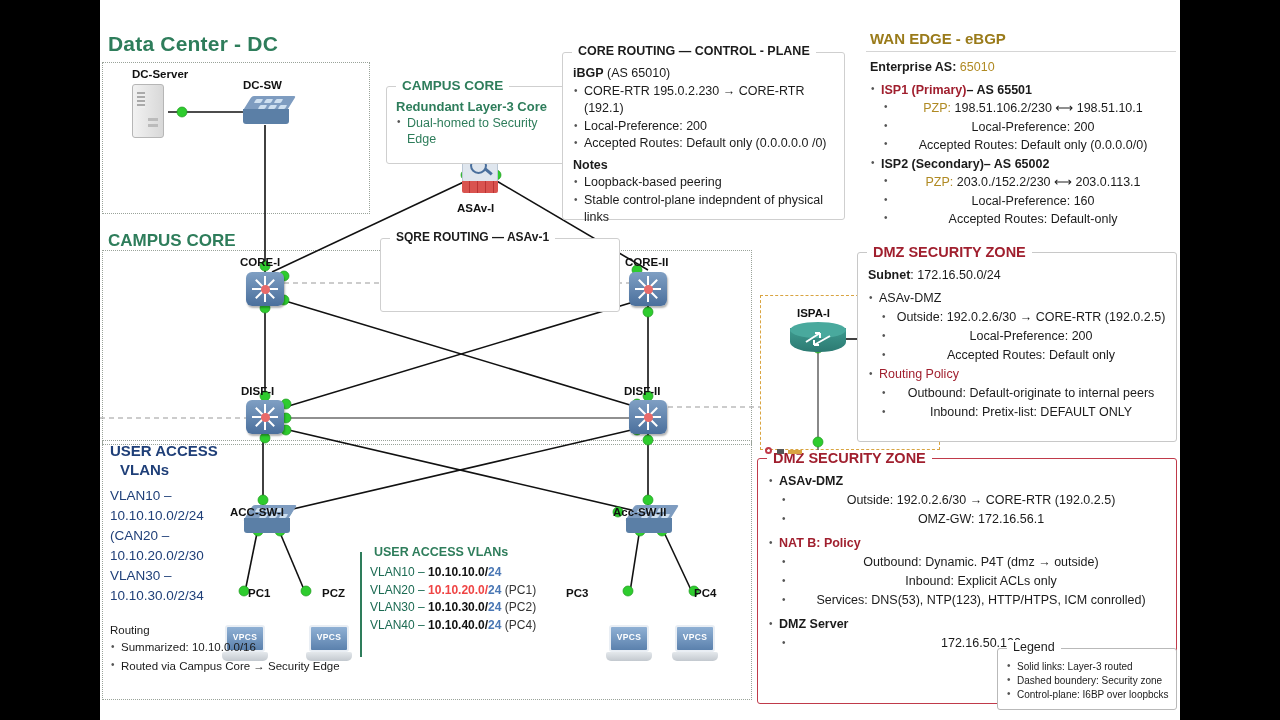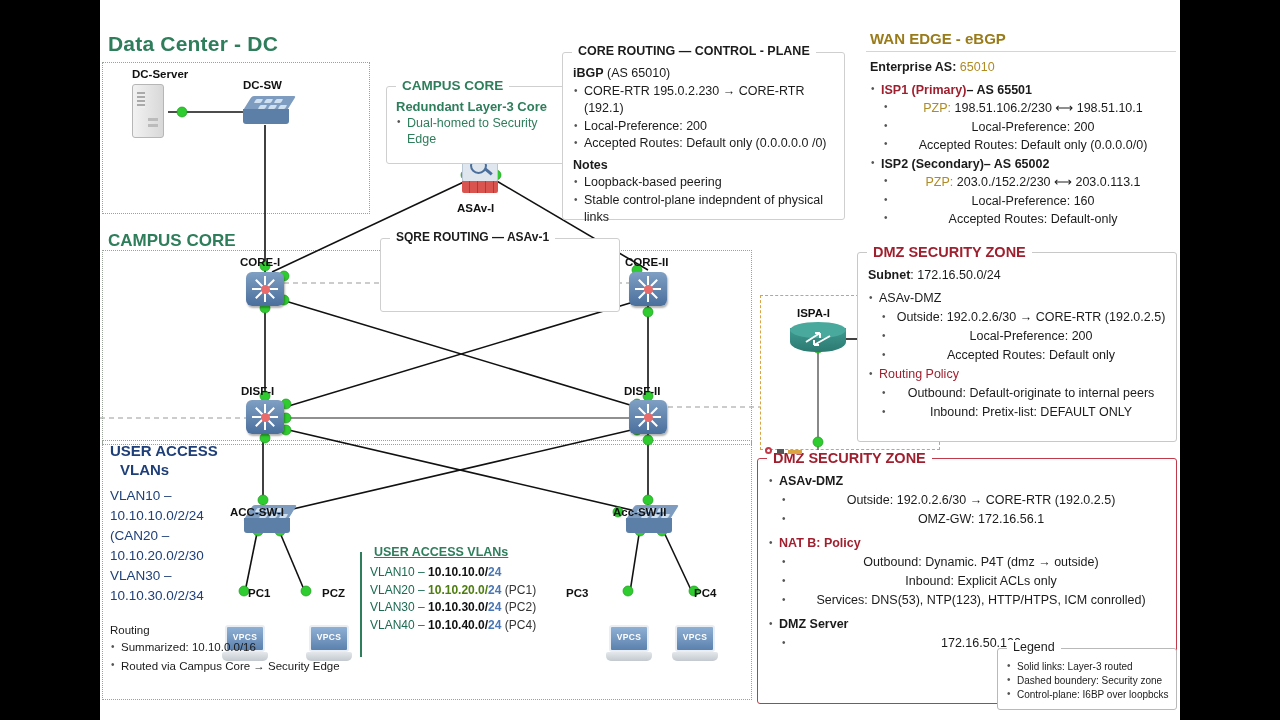--- a/index.html
+++ b/index.html
@@ -41,21 +41,21 @@
 
   .pnl-dmz1 { left:757px; top:252px; width:320px; height:190px; border-color:#c8c8c8; }
   .pnl-dmz1 .panel-legendline { color:#a01f2e; font-size:14.5px; }
   .pnl-dmz1 .body { padding:13px 6px 4px 10px; font-size:12.5px; color:#1b1b1b; line-height:19px; }
 
   .pnl-dmz2 { left:657px; top:458px; width:420px; height:246px; border-color:#c03a4a; }
   .pnl-dmz2 .panel-legendline { color:#a01f2e; font-size:14.5px; }
   .pnl-dmz2 .body { padding:13px 6px 4px 10px; font-size:12.5px; color:#1b1b1b; line-height:19px; }
 
   .pnl-uav { left:260px; top:552px; width:215px; height:105px; border:none; border-left:2px solid #2e7d5b; border-radius:0; }
-  .pnl-uav .panel-legendline { color:#2e7d5b; font-size:12.5px; left:6px; top:-7px;text-decoration:underline; }
+  .pnl-uav .panel-legendline { color:#2e7d5b; font-size:12.5px; left:6px; top:-7px; }
   .pnl-uav .body { padding:12px 4px 2px 8px; font-size:12px; color:#1b6a52; line-height:17.5px; }
 
   .pnl-legend { left:897px; top:648px; width:180px; height:62px; border-color:#b9b9b9; }
   .pnl-legend .panel-legendline { color:#1b1b1b; font-size:12.5px; font-weight:normal; }
   .pnl-legend .body { padding:11px 4px 2px 8px; font-size:10px; color:#1b1b1b; line-height:14px; }
 
   
   .pnl-wan { left:762px; top:30px; width:314px; height:208px; }
   .wan-head { font-size:15px; font-weight:bold; color:#9a7b1a; padding-left:8px; }
   .wan-rule { height:1px; background:#d5d5d5; margin:4px 0 6px 4px; }
@@ -476,21 +476,21 @@
     <div class="abs pnl-uav">
       <div class="panel-legendline" style="background:#fff;">USER ACCESS VLANs</div>
       <div class="body">
         <div>
           <span>VLAN10 –</span>
           <span class="h-bold" style="color:#111">10.10.10.0/</span><span class="h-bold c-blue">24</span>
           <span style="color:#333"></span>
         </div>
         <div>
           <span>VLAN20 –</span>
-          <span class="h-bold" style="color:#4d7c0f">10.10.20.0/</span><span class="h-bold c-blue">24</span>
+          <span class="h-bold" style="color:#ef4444">10.10.20.0/</span><span class="h-bold c-blue">24</span>
           <span style="color:#333">(PC1)</span>
         </div>
         <div>
           <span>VLAN30 –</span>
           <span class="h-bold" style="color:#111">10.10.30.0/</span><span class="h-bold c-blue">24</span>
           <span style="color:#333">(PC2)</span>
         </div>
         <div>
           <span>VLAN40 –</span>
           <span class="h-bold" style="color:#111">10.10.40.0/</span><span class="h-bold c-blue">24</span>

